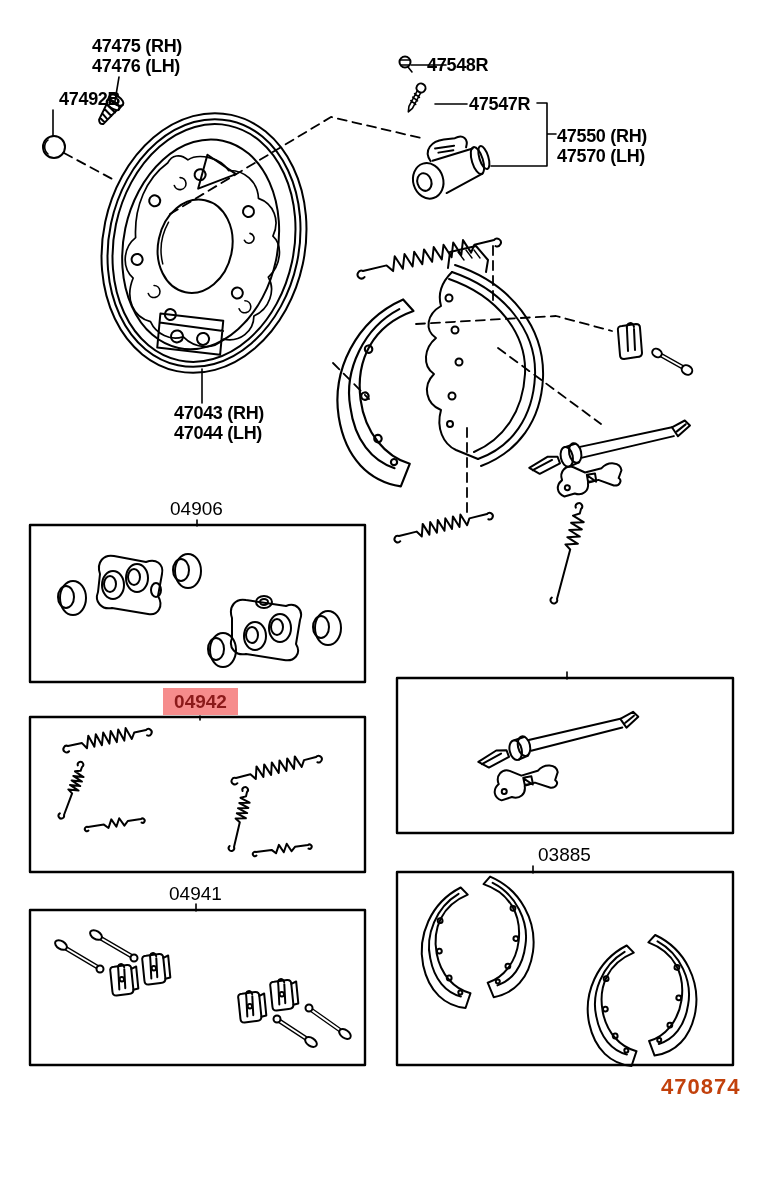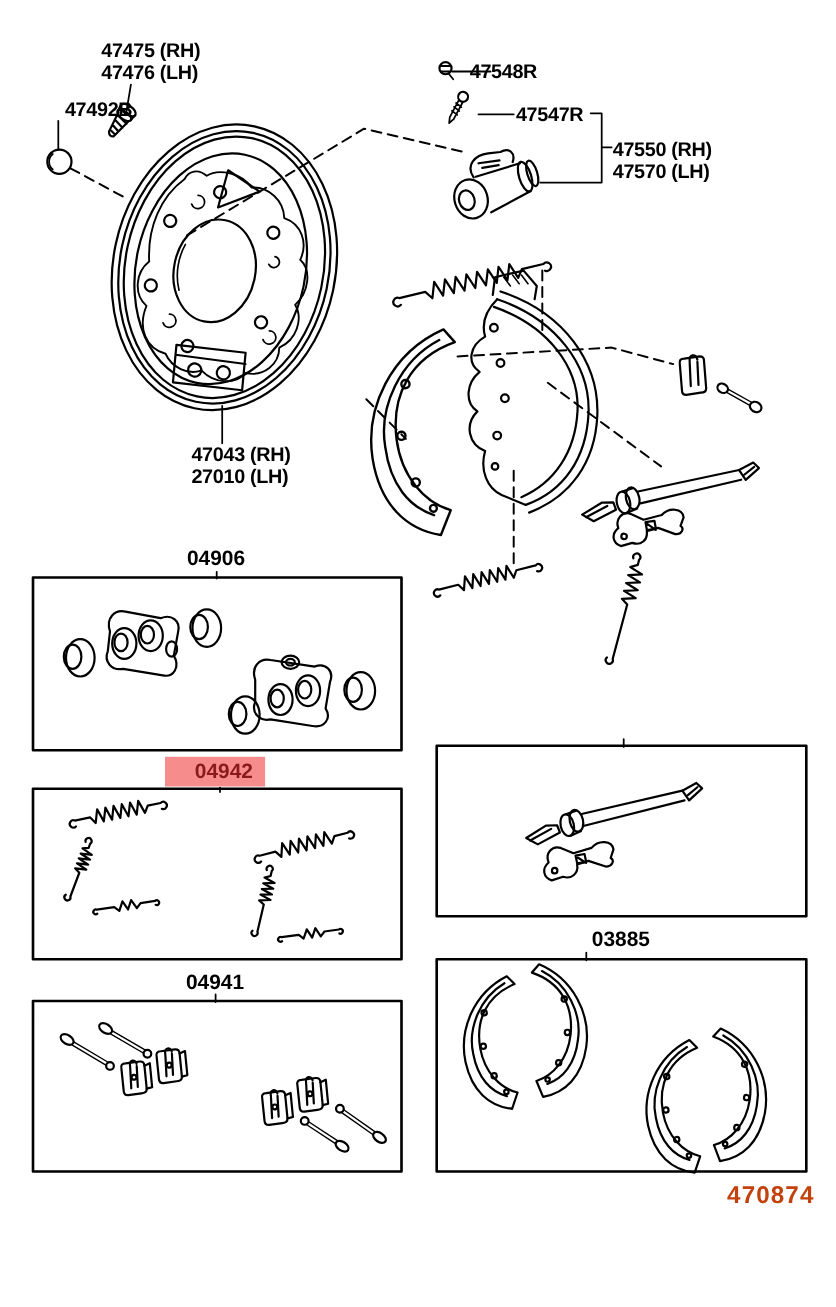--- a/index.html
+++ b/index.html
@@ -1,25 +1,25 @@
 <!DOCTYPE html>
 <html><head>
 <meta charset="utf-8">
 <style>
   html,body{margin:0;padding:0;background:#fff;}
   .page{position:relative;width:760px;height:1188px;background:#ffffff;overflow:hidden;
         font-family:"Liberation Sans",sans-serif;}
   svg.art{position:absolute;left:0;top:0;}
   .plabel{position:absolute;font-weight:bold;font-size:18px;line-height:20px;
           letter-spacing:-0.3px;color:#000;white-space:nowrap;}
-  .klabel{position:absolute;font-weight:bold;font-size:19px;line-height:20px;
+  .klabel{position:absolute;font-weight:normal;font-size:19px;line-height:20px;
           color:#000;white-space:nowrap;}
-  .highlight{position:absolute;left:150px;top:688px;width:75px;height:27px;
+  .highlight{position:absolute;left:163px;top:688px;width:75px;height:27px;
              background:#f68c8c;color:#8b1a1a;display:flex;align-items:center;
-             justify-content:center;font-weight:bold;font-size:19px;padding-left:16px;}
+             justify-content:center;font-weight:bold;font-size:19px;}
   .fignum{position:absolute;left:661px;top:1074px;font-weight:bold;font-size:22px;
           letter-spacing:1px;color:#c2410c;}
   .footer{position:absolute;left:0;top:1112px;width:760px;height:76px;background:#6b6b6b;
           display:flex;align-items:center;justify-content:center;}
   .footer-row{display:flex;gap:85px;transform:scaleX(0.72);color:#ffffff;
               font-size:42px;font-weight:400;white-space:nowrap;}
 </style>
 </head>
 <body>
 
@@ -256,21 +256,21 @@
 </div>
 <div class="plabel" style="left:20px;top:89px;margin-left:39px;">47492B</div>
 <div class="plabel" style="left:427px;top:55px;">47548R</div>
 <div class="plabel" style="left:469px;top:94px;">47547R</div>
 <div class="plabel" style="left:557px;top:126px;">
   <div>47550 (RH)</div>
   <div>47570 (LH)</div>
 </div>
 <div class="plabel" style="left:174px;top:403px;">
   <div>47043 (RH)</div>
-  <div>27010 (LH)</div>
+  <div>47044 (LH)</div>
 </div>
 
 <div class="klabel" style="left:170px;top:499px;">04906</div>
 <div class="highlight">04942</div>
 <div class="klabel" style="left:169px;top:884px;">04941</div>
 <div class="klabel" style="left:538px;top:845px;">03885</div>
 
 <div class="fignum">470874</div>
 
 

